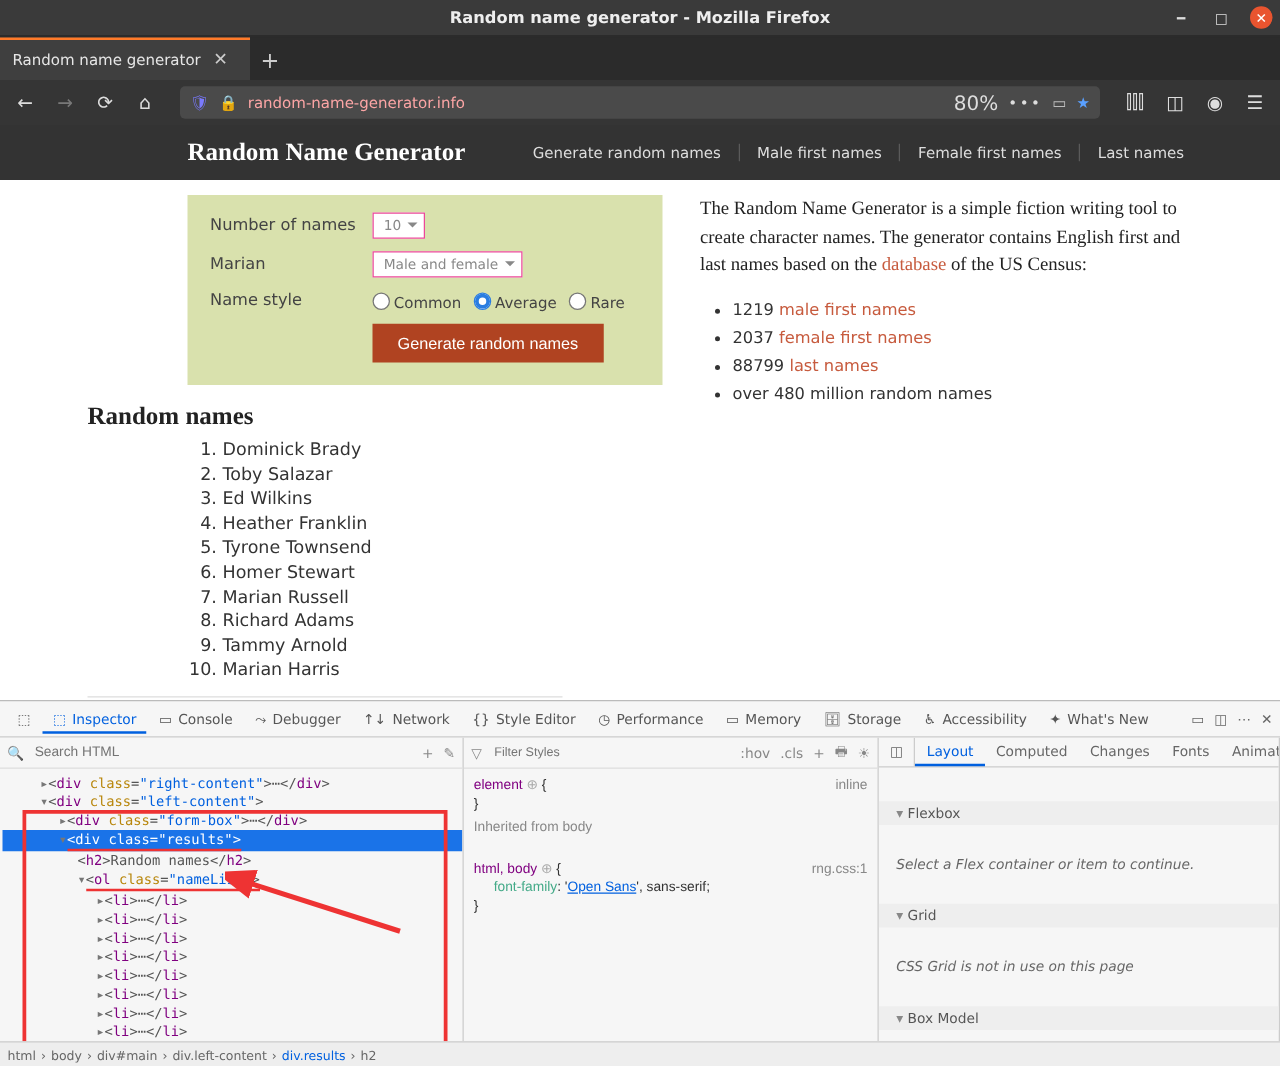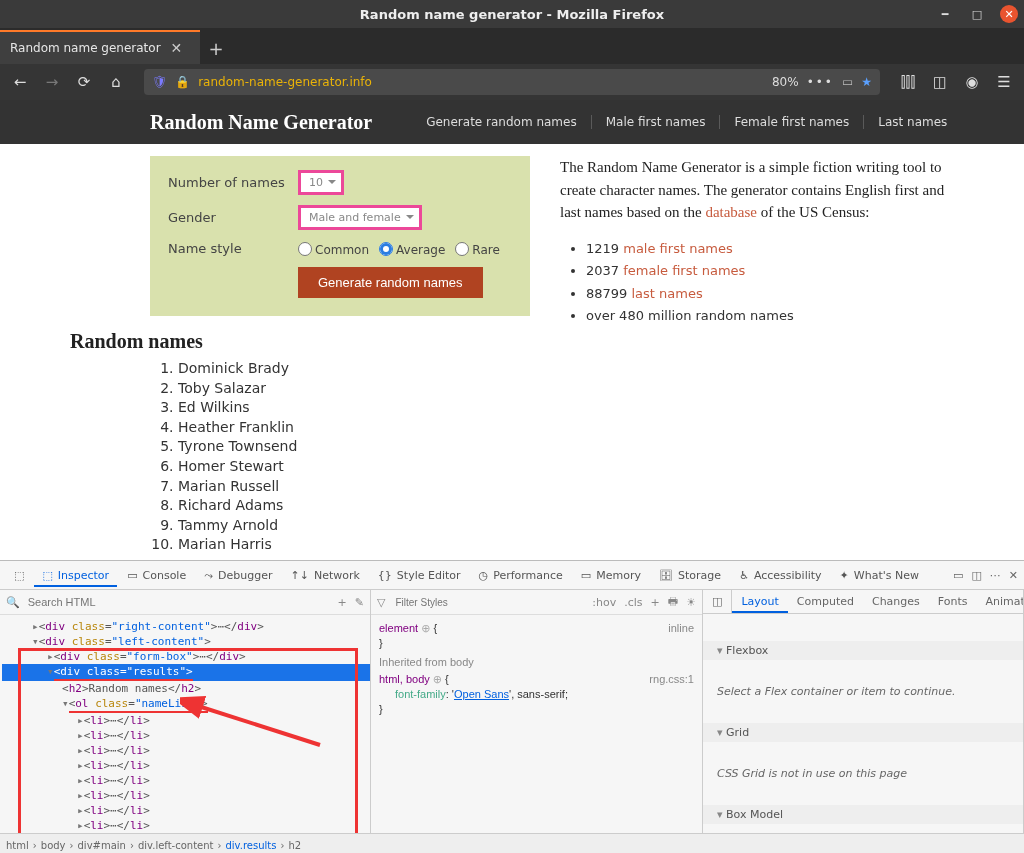--- a/index.html
+++ b/index.html
@@ -8,36 +8,36 @@
 .titlebar .win-controls{position:absolute;right:6px;display:flex;gap:14px;align-items:center}
 .win-btn{width:18px;height:18px;border-radius:50%;display:flex;align-items:center;justify-content:center;font-size:11px;color:#ddd}
 .win-close{background:#e9542f;color:#fff}
 .tabstrip{background:#2b2b2b;height:34px;display:flex;align-items:flex-end;border-top:2px solid #2b2b2b}
 .tab{background:#3f3f3f;color:#e6e6e6;height:32px;display:flex;align-items:center;padding:0 10px;gap:10px;border-top:2px solid #ff7a29;font-size:12px;min-width:180px}
 .tab .close{color:#ccc;font-size:14px}
 .newtab{width:32px;height:32px;display:flex;align-items:center;justify-content:center;color:#ccc;font-size:18px}
 .toolbar{background:#353535;height:36px;display:flex;align-items:center;padding:0 8px;gap:8px;color:#ccc}
 .tool-ico{width:24px;text-align:center;font-size:15px;color:#ddd;cursor:pointer}
 .urlbar{flex:1;margin:0 8px;background:#4a4a4a;border-radius:4px;height:26px;display:flex;align-items:center;padding:0 8px;color:#ddd;font-size:12px;gap:8px}
-.url-text{flex:1;color:#eab308}
-.zoom{color:#ddd;font-size:12px}
+.url-text{flex:1;color:#fca5a5}
+.zoom{color:#ddd;font-size:16px}
 .dots{letter-spacing:2px}
 .star{color:#5aa0ff}
 .page{background:#fff;height:460px;display:flex;flex-direction:column}
 .site-header{background:#333;height:44px;display:flex;align-items:center;padding:0 0 0 150px;color:#fff}
 .site-title{font-family:Georgia,serif;font-size:20px;font-weight:700;margin-right:40px}
 .site-nav{display:flex;gap:0;font-size:12px;color:#ddd}
 .site-nav span{padding:0 14px;border-right:1px solid #5a5a5a}
 .site-nav span:last-child{border-right:none}
 .site-body{flex:1;display:flex;padding:12px 0 10px 150px;gap:30px;background:#fff;overflow:hidden}
 .left-col{width:380px}
 .form-box{background:#d9e1ad;padding:14px 18px 18px}
 .form-row{display:flex;align-items:center;margin-bottom:10px;font-size:13px;color:#444}
 .form-row label{width:130px}
-.sel{background:#fff;border:3px solid #ec4899;padding:3px 18px 3px 8px;font-size:11px;color:#888;position:relative}
+.sel{background:#fff;border:1px solid #ec4899;padding:3px 18px 3px 8px;font-size:11px;color:#888;position:relative}
 .sel::after{content:"";position:absolute;right:5px;top:7px;border:4px solid transparent;border-top-color:#888}
 .radio-row{display:flex;gap:10px;align-items:center;font-size:12px}
 .r{width:12px;height:12px;border:1px solid #777;border-radius:50%;display:inline-block;margin-right:3px;position:relative;top:2px;background:#fff}
 .r.sel-on{border-color:#2a7de1;box-shadow:inset 0 0 0 3px #2a7de1}
 .gen-btn{background:#b04321;color:#fff;border:none;padding:8px 20px;font-size:13px;margin-left:130px;cursor:pointer}
 .results h2{font-family:Georgia,serif;font-size:20px;margin:14px 0 6px -80px;font-weight:700;color:#222}
 .results ol{margin:0;padding-left:28px;font-size:14px;line-height:1.4;color:#333}
 .right-col{width:400px;font-family:Georgia,serif;font-size:15px;line-height:1.5;color:#222}
 .right-col a,.link{color:#c75b3e;text-decoration:none}
 .right-col ul{font-family:"DejaVu Sans",sans-serif;font-size:13px;padding-left:26px}
@@ -140,21 +140,21 @@
     </div>
   </div>
   <div class="site-body">
     <div class="left-col">
       <div class="form-box">
         <div class="form-row">
             <label>Number of names</label>
           <span class="sel">10</span>
           </div>
         <div class="form-row">
-            <label>Gender</label>
+            <label>Marian</label>
           <span class="sel">Male and female</span>
           </div>
         <div class="form-row">
             <label>Name style</label>
           <span class="radio-row">
             <span><span class="r"></span><span>Common</span></span>
             <span><span class="r sel-on"></span><span>Average</span></span>
             <span><span class="r"></span><span>Rare</span></span>
           </span>
           </div>
@@ -255,21 +255,21 @@
         <span>:hov</span>
         <span>.cls</span>
         <span>+</span>
         <span>🖶</span>
         <span>☀</span>
       </div>
       <div class="css-body">
         <div><span class="sel2">element</span> <span style="color:#aaa">⊕</span> {<span style="float:right;color:#888">inline</span></div>
         <div>}</div>
         <div style="color:#888;margin-top:4px">Inherited from body</div>
-        <div style="margin-top:2px"><span class="sel2">html, body</span> <span style="color:#aaa">⊕</span> {<span style="float:right;color:#888">rng.css:1</span></div>
+        <div style="margin-top:18px"><span class="sel2">html, body</span> <span style="color:#aaa">⊕</span> {<span style="float:right;color:#888">rng.css:1</span></div>
         <div style="padding-left:16px"><span class="prop">font-family</span>: '<span class="lnk">Open Sans</span>'<span>, sans-serif;</span></div>
         <div>}</div>
       </div>
     </div>
 
     <div class="dt-panel layout">
       <div class="layout-tabs">
         <span style="border-right:1px solid #ccc">◫</span>
         <span class="active">Layout</span>
         <span>Computed</span>

